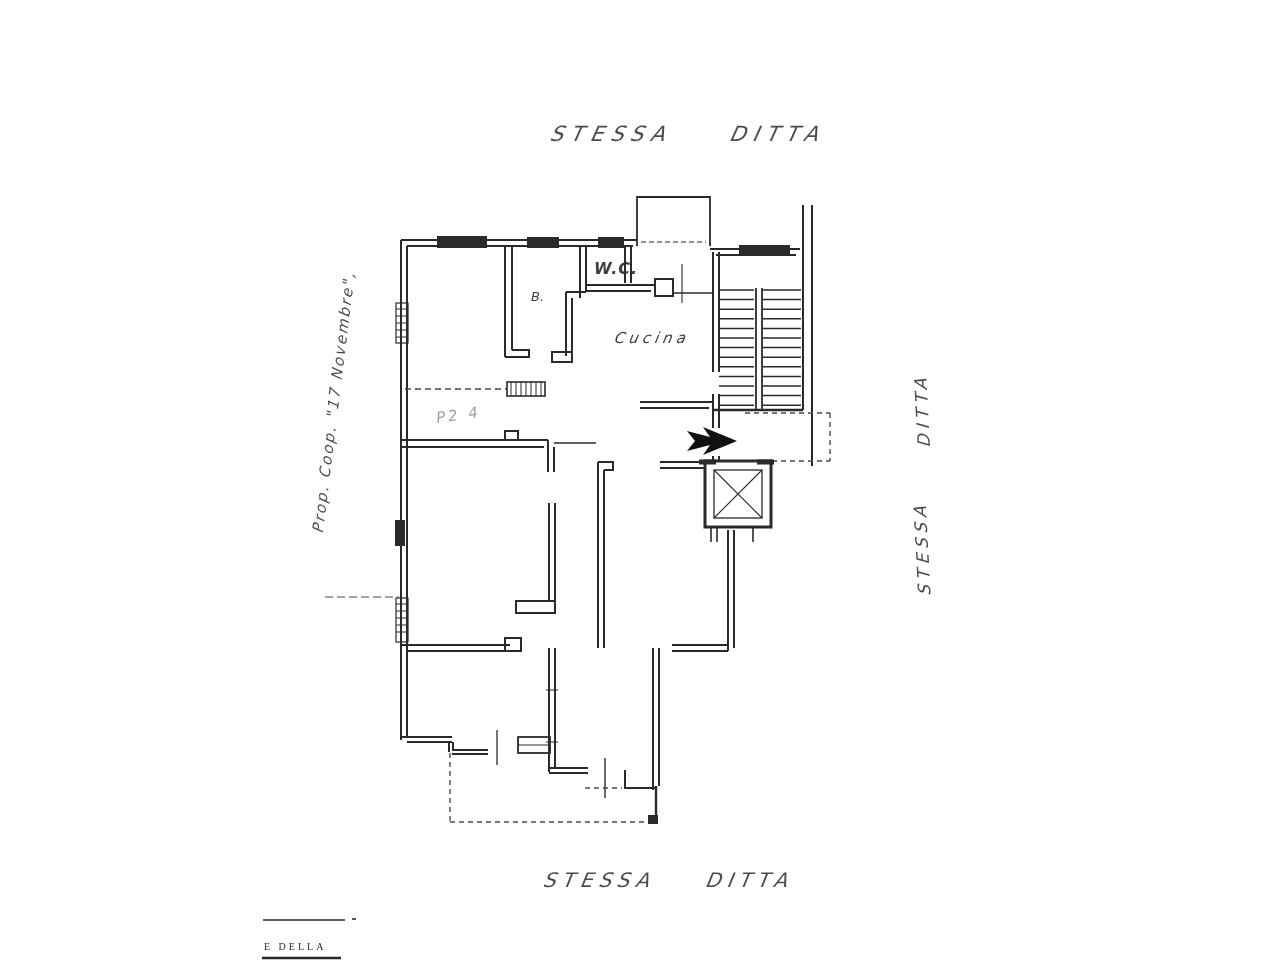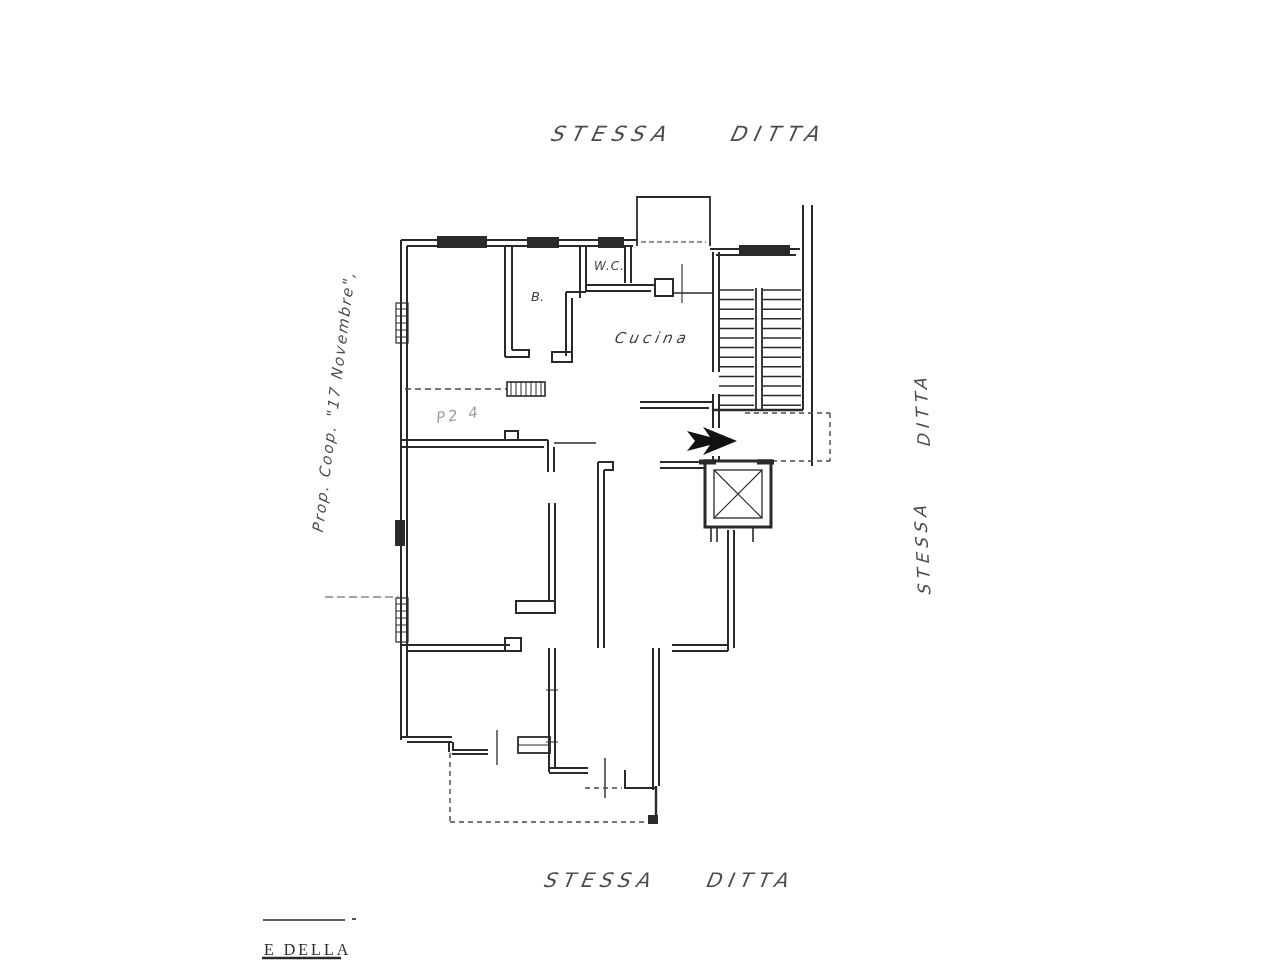--- a/index.html
+++ b/index.html
@@ -11,21 +11,21 @@
   .ink-fill{fill:var(--ink,#2a2a2a);stroke:none;}
   .soft{stroke:#4a4a4a;fill:none;}
   
   .hand{position:absolute;font-style:italic;color:#333;white-space:nowrap;opacity:.88;}
   .hand-big{font-size:21px;letter-spacing:7px;word-spacing:44px;transform:skewX(-14deg);}
   .hand-big2{font-size:20px;letter-spacing:6px;word-spacing:38px;transform:skewX(-12deg);}
   .vert-word{font-size:17px;letter-spacing:5px;text-align:center;}
   .left-note{font-size:15px;letter-spacing:2px;}
   .room-label{color:#2e2e2e;opacity:.92;}
   .pencil{position:absolute;color:var(--faint,#9f9f9f);font-style:italic;letter-spacing:3px;font-size:15px;transform:rotate(-8deg);white-space:nowrap;}
-  .stamp{position:absolute;font-family:"Liberation Serif",serif;color:#2b2b2b;font-size:16px;letter-spacing:3px;white-space:nowrap;}
+  .stamp{position:absolute;font-family:"Liberation Serif",serif;color:#2b2b2b;font-size:10px;letter-spacing:3px;white-space:nowrap;}
 </style>
 </head>
 <body>
 
 <div class="stage">
 
   <svg id="plan" width="1280" height="960" viewBox="0 0 1280 960">
 
     <g class="ink" stroke-width="2">
       <path d="M401,240 V740"></path>
@@ -198,21 +198,21 @@
   <div class="hand hand-big" style="left:552px;top:122px;">STESSA DITTA</div>
 
   <div class="hand hand-big2" style="left:545px;top:868px;">STESSA DITTA</div>
 
   <div class="hand vert-word" style="left:884px;top:399px;width:76px;transform:rotate(-93deg) skewX(-8deg);">DITTA</div>
 
   <div class="hand vert-word" style="left:874px;top:537px;width:96px;transform:rotate(-93deg) skewX(-8deg);">STESSA</div>
 
   <div class="hand left-note" style="left:184px;top:392px;width:300px;text-align:center;transform:rotate(-83deg) skewX(-6deg);">Prop. Coop. "17 Novembre",</div>
 
-  <div class="hand room-label" style="left:594px;top:259px;font-size:12px;letter-spacing:1px;">W.C.</div>
+  <div class="hand room-label" style="left:594px;top:259px;font-size:16px;letter-spacing:1px;font-weight:bold;">W.C.</div>
 
   <div class="hand room-label" style="left:531px;top:289px;font-size:13px;">B.</div>
 
   <div class="hand room-label" style="left:615px;top:329px;font-size:15px;letter-spacing:4px;transform:skewX(-12deg);">Cucina</div>
 
   <div class="pencil" style="left:436px;top:406px;">P2 4</div>
 
   <div class="stamp" style="left:264px;top:941px;">E DELLA</div>
 
 </div>

